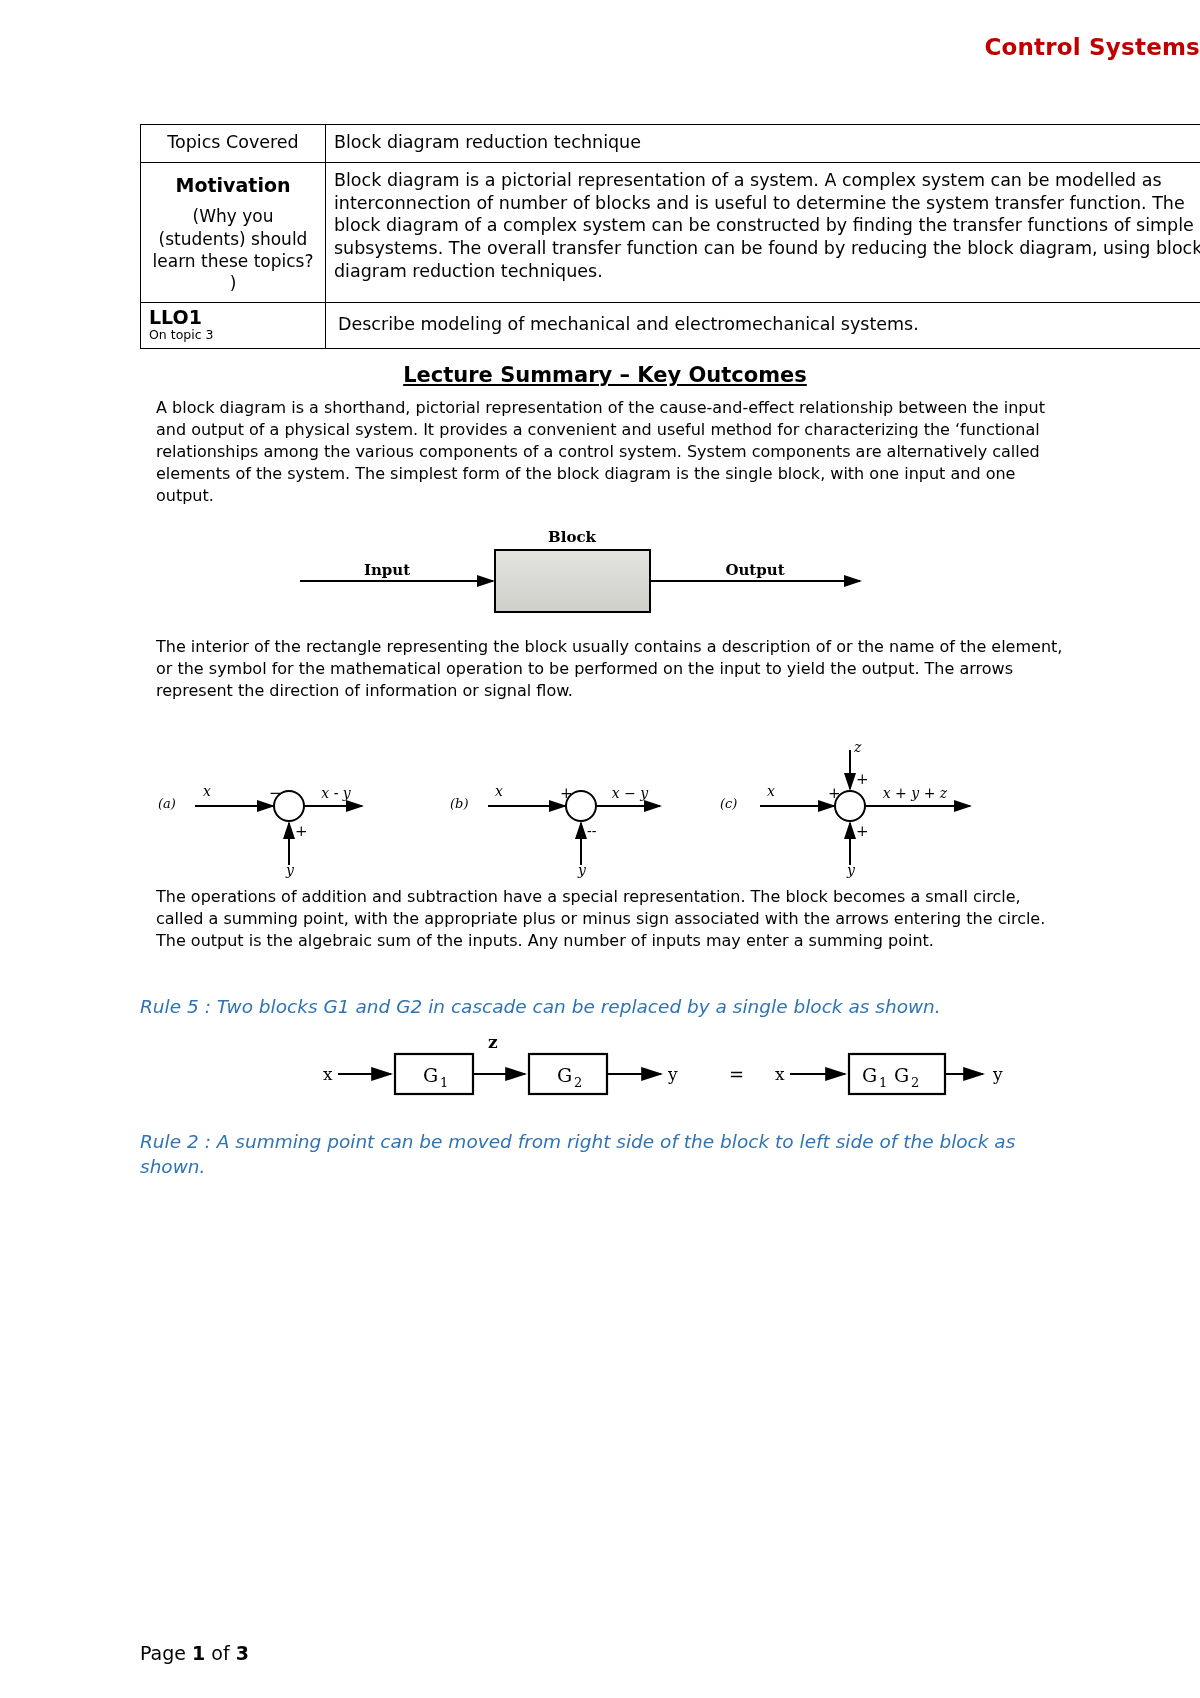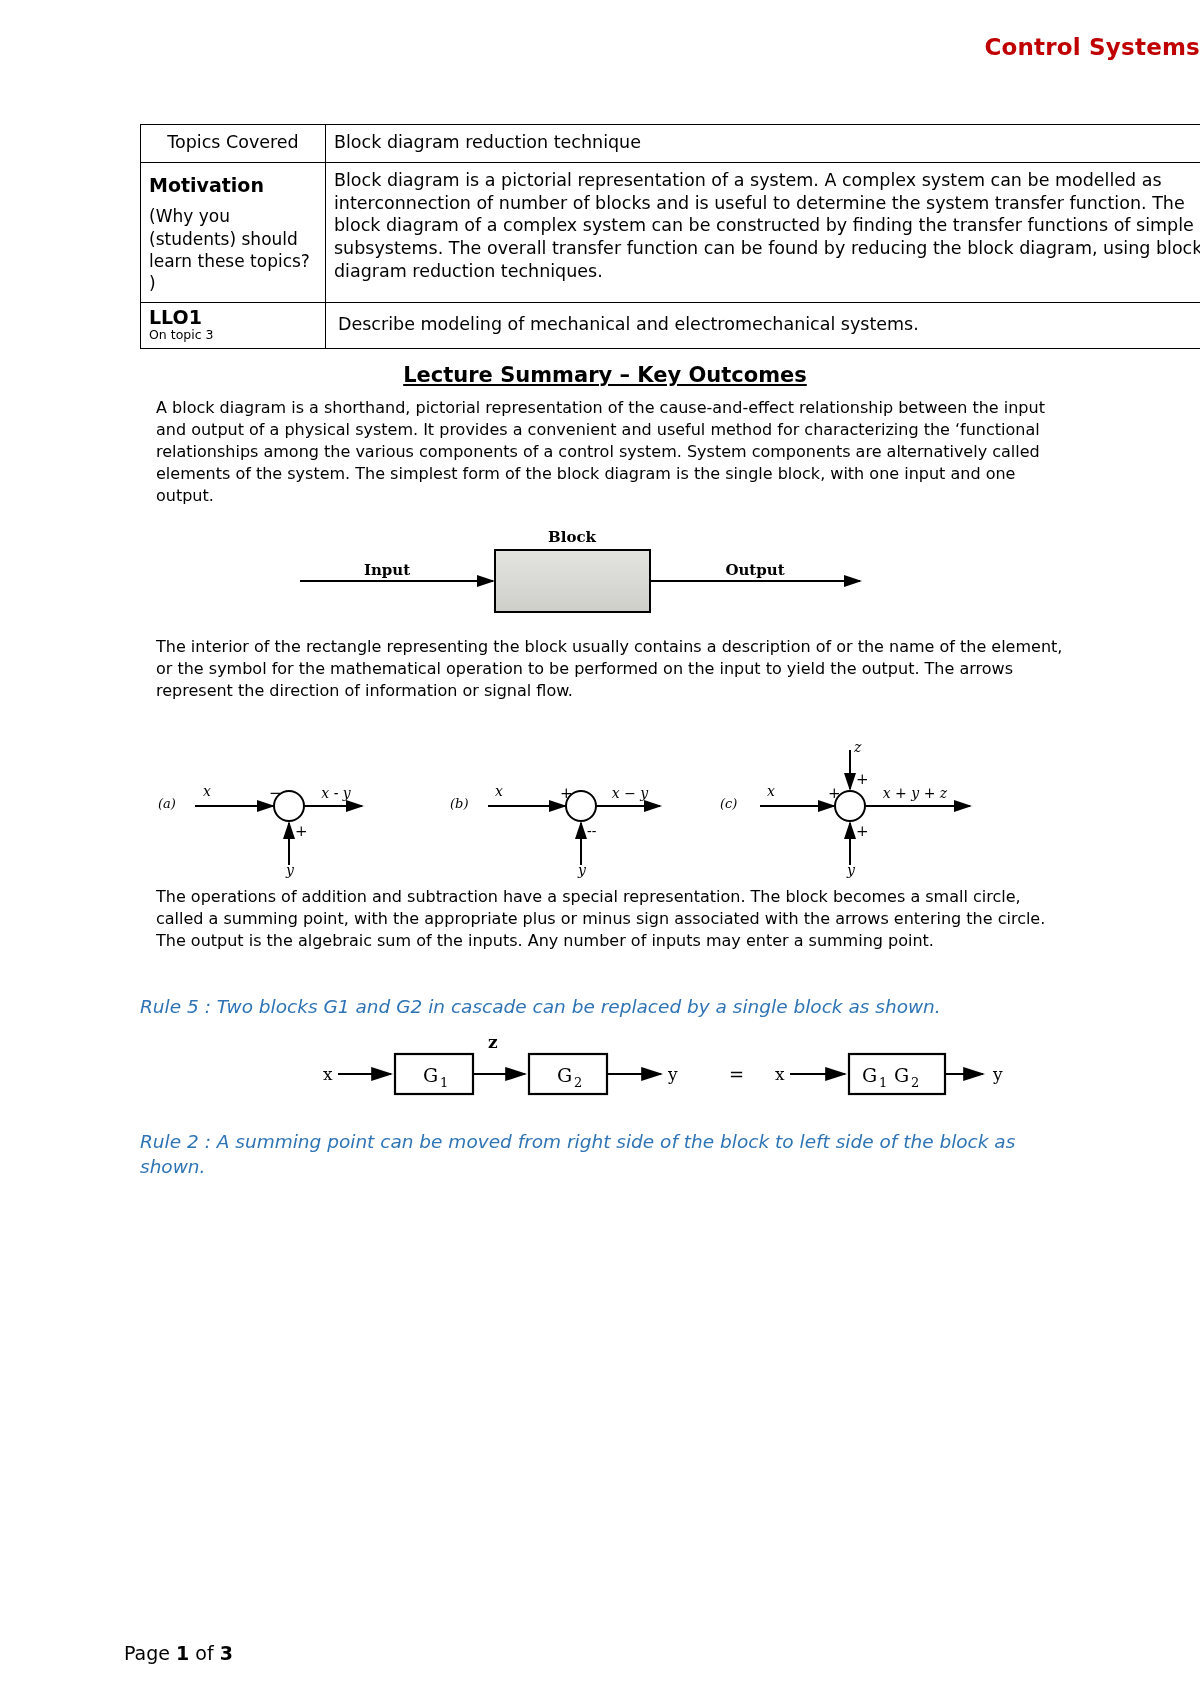--- a/index.html
+++ b/index.html
@@ -56,21 +56,21 @@
   }
   .c-topics-label {
     width: 185px;
     text-align: center;
     vertical-align: middle !important;
     font-size: 18px;
   }
   .c-topics-value { font-size: 18px; }
   .c-motivation {
     width: 185px;
-    text-align: left;
+    text-align: center;
     vertical-align: top !important;
     padding-top: 10px !important;
   }
   .c-motivation .mot-head {
     font-weight: bold;
     font-size: 19px;
     display: block;
     margin-bottom: 8px;
   }
   .c-motivation .mot-sub {
@@ -136,21 +136,21 @@
   .fig2 { position: relative; height: 140px; margin: 10px 0 6px 0; }
   .fig2 svg { display:block; margin: 0 auto; }
 
   
   .fig3 { position: relative; height: 95px; margin: 8px 0 6px 0; }
   .fig3 svg { display:block; margin: 0 auto; }
 
   
   .footer {
     position: absolute;
-    left: 124px;
+    left: 140px;
     bottom: 34px;
     font-size: 19px;
   }
   .footer b { font-weight: bold; }
 </style>
 </head>
 <body>
 
 <div class="page">
 

